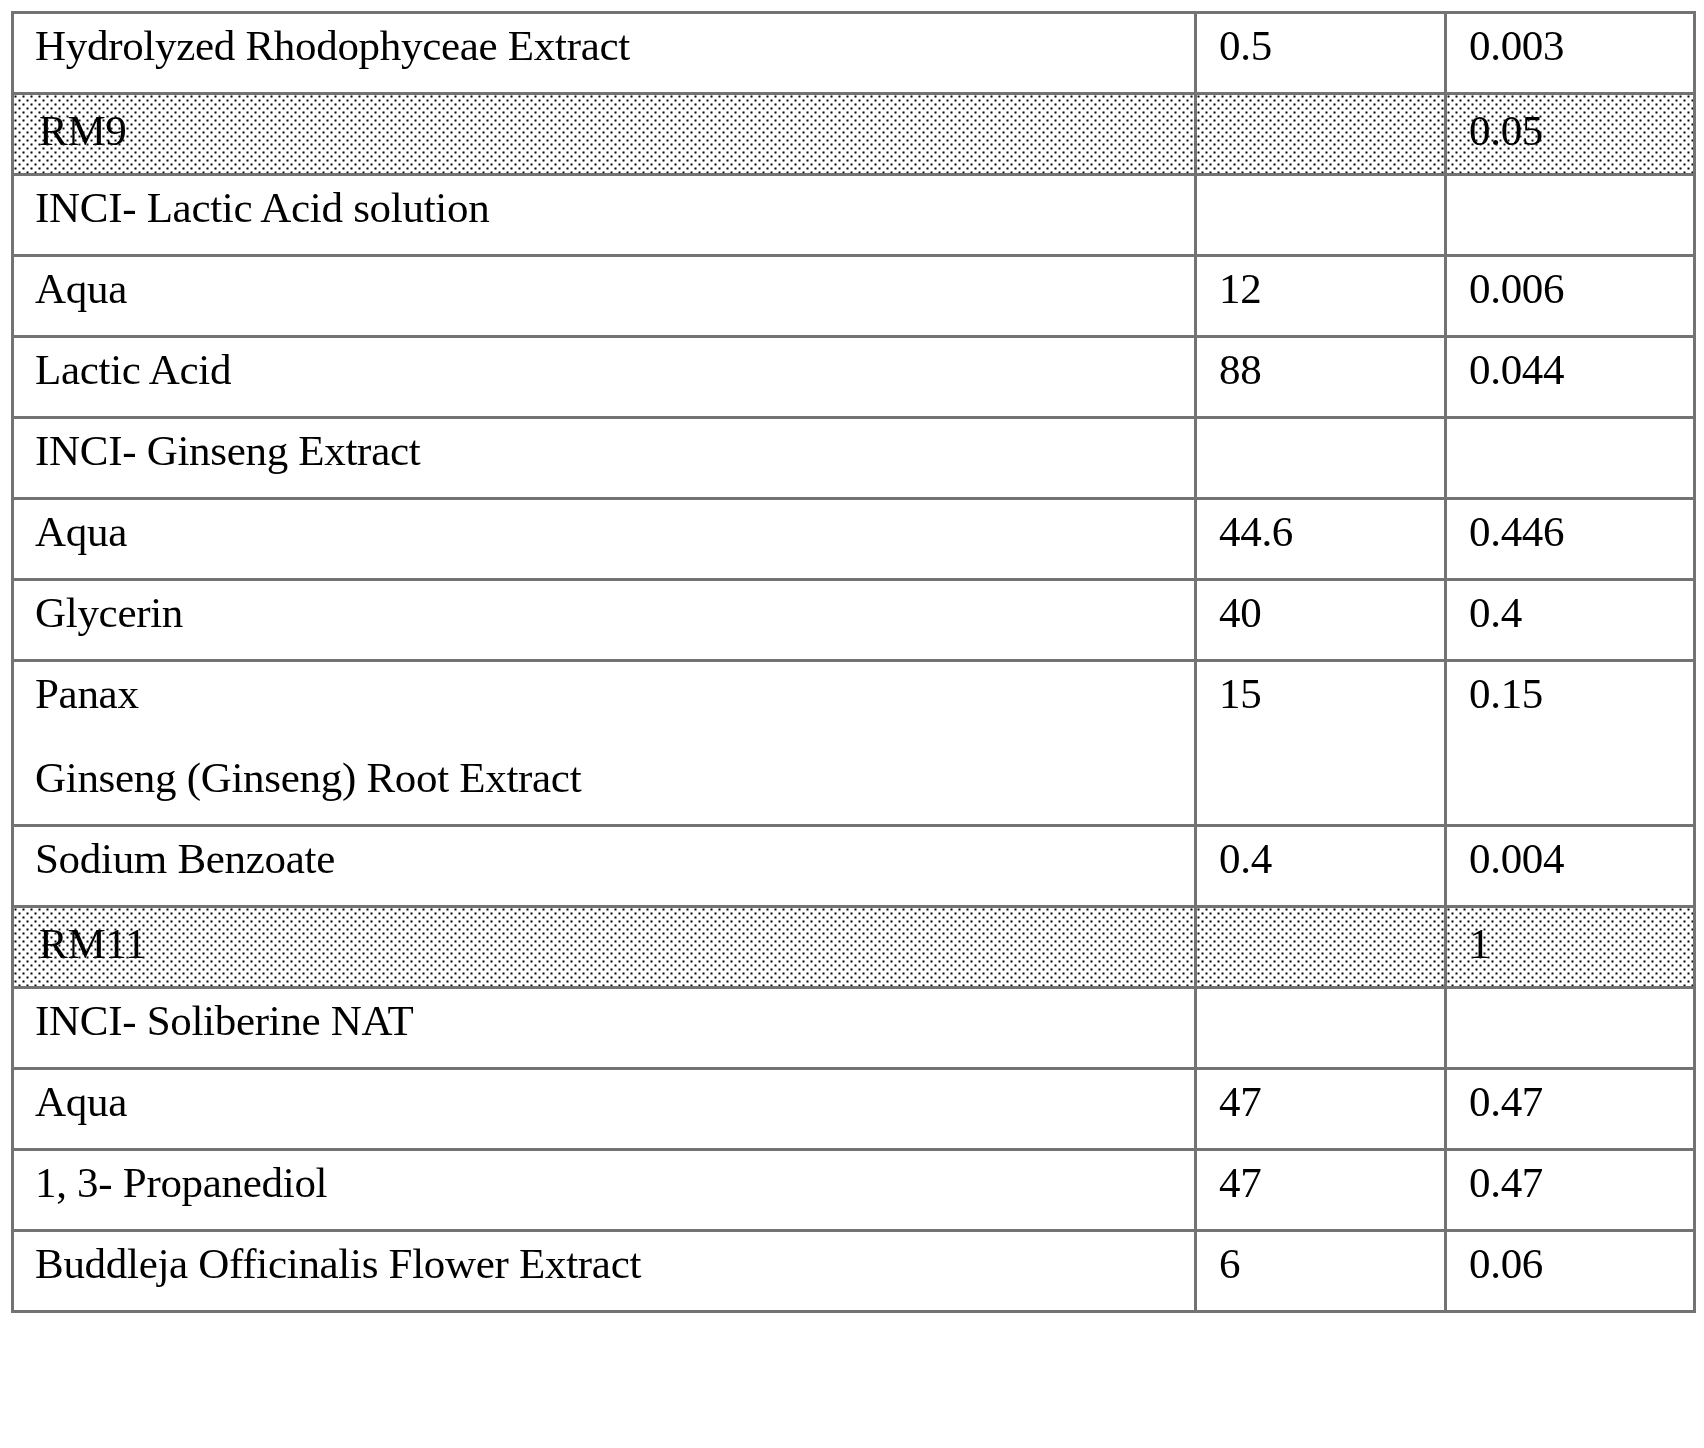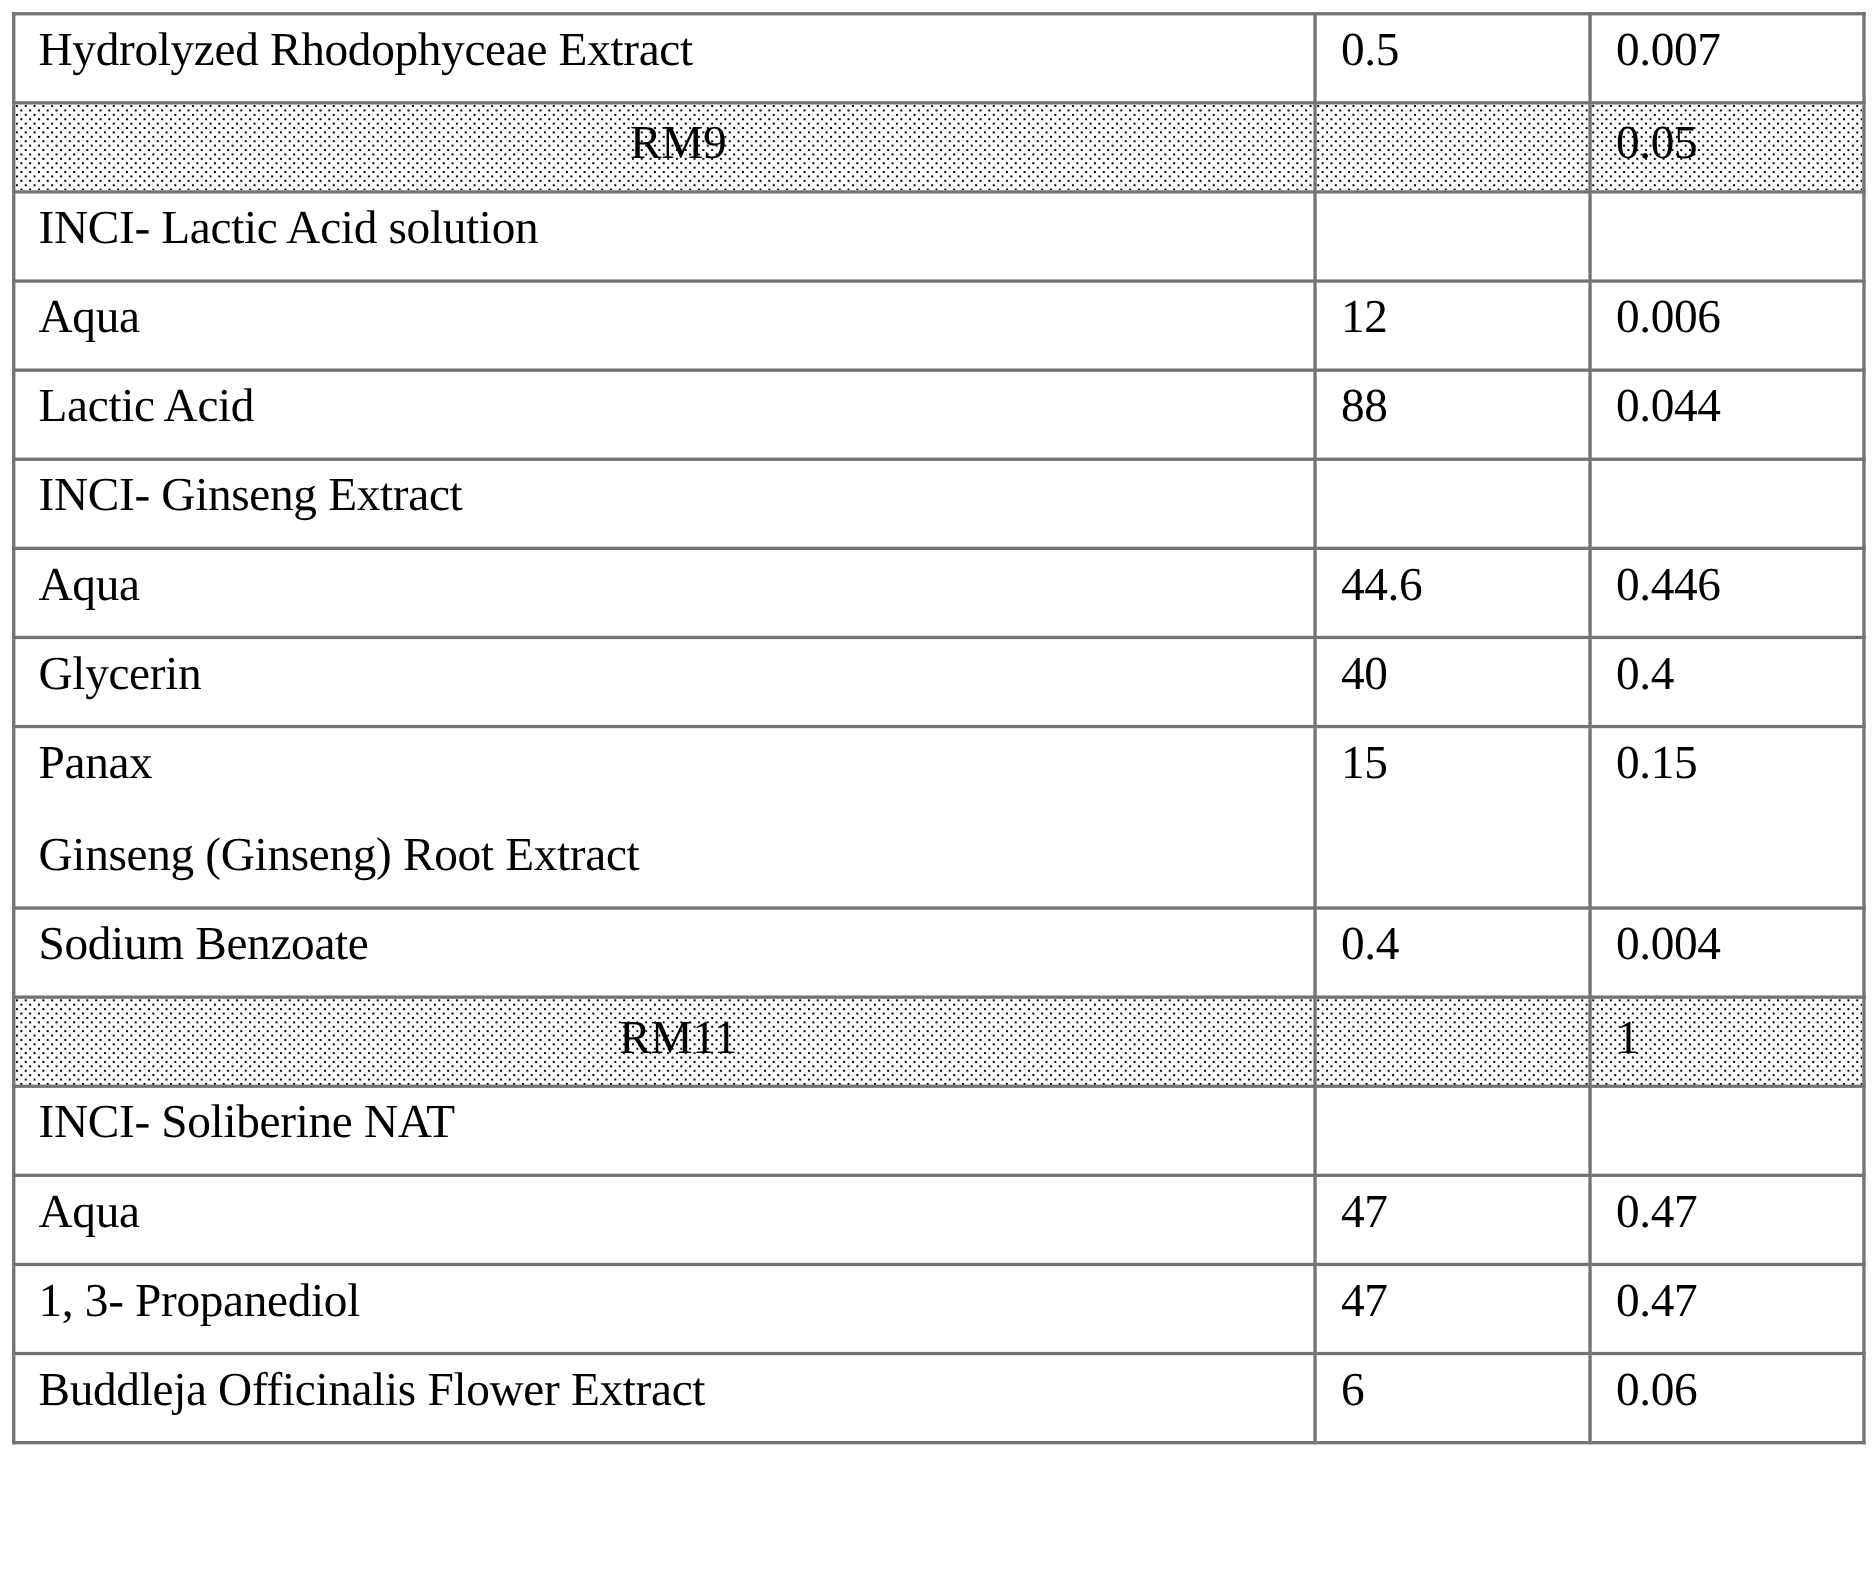--- a/index.html
+++ b/index.html
@@ -49,41 +49,41 @@
   .doc-table tr.shaded td {
     background-color: #ffffff;
     background-image:
       radial-gradient(circle at 1px 1px, #000 0.9px, transparent 1.3px),
       radial-gradient(circle at 1px 1px, #000 0.9px, transparent 1.3px);
     background-size: 8px 8px, 8px 8px;
     background-position: 0 0, 4px 4px;
   }
   .doc-table tr.shaded td.c1 .cell-text {
     padding-left: 0;
-    text-align: center;
+    text-align: left;
     margin-left: 25px;
   }
   .doc-table tr.shaded td .cell-text {
     padding-top: 10px;
   }
 </style>
 </head>
 <body>
 
 <table class="doc-table">
   <tbody>
     <tr class="row">
       <td class="c1">
           <span class="cell-text">Hydrolyzed Rhodophyceae Extract</span>
         </td>
       <td class="c2">
           <span class="cell-text">0.5</span>
         </td>
       <td class="c3">
-          <span class="cell-text">0.007</span>
+          <span class="cell-text">0.003</span>
         </td>
     </tr>
     <tr class="row shaded">
       <td class="c1">
           <span class="cell-text">RM9</span>
         </td>
       <td class="c2">
           <span class="cell-text"></span>
         </td>
       <td class="c3">

